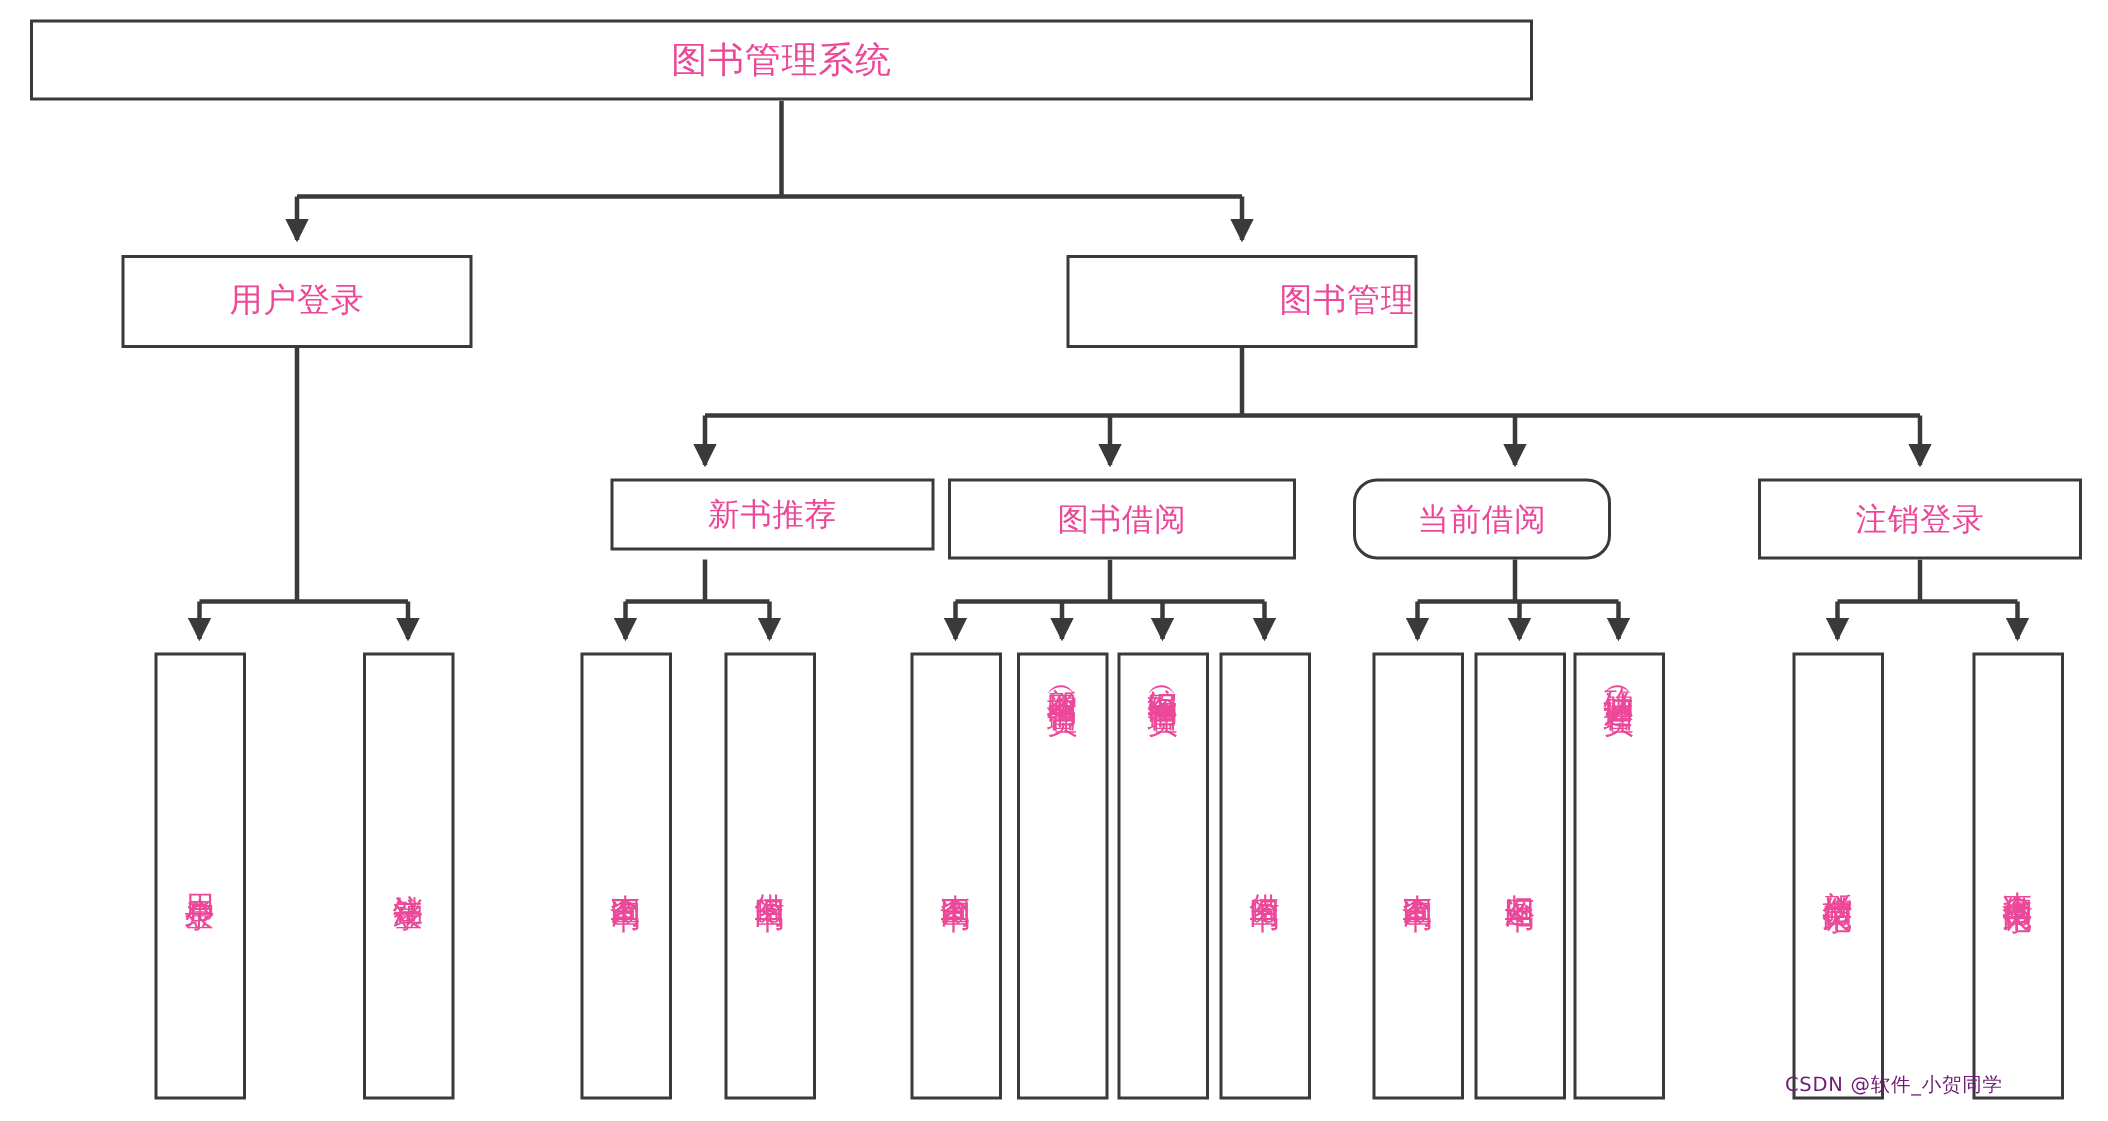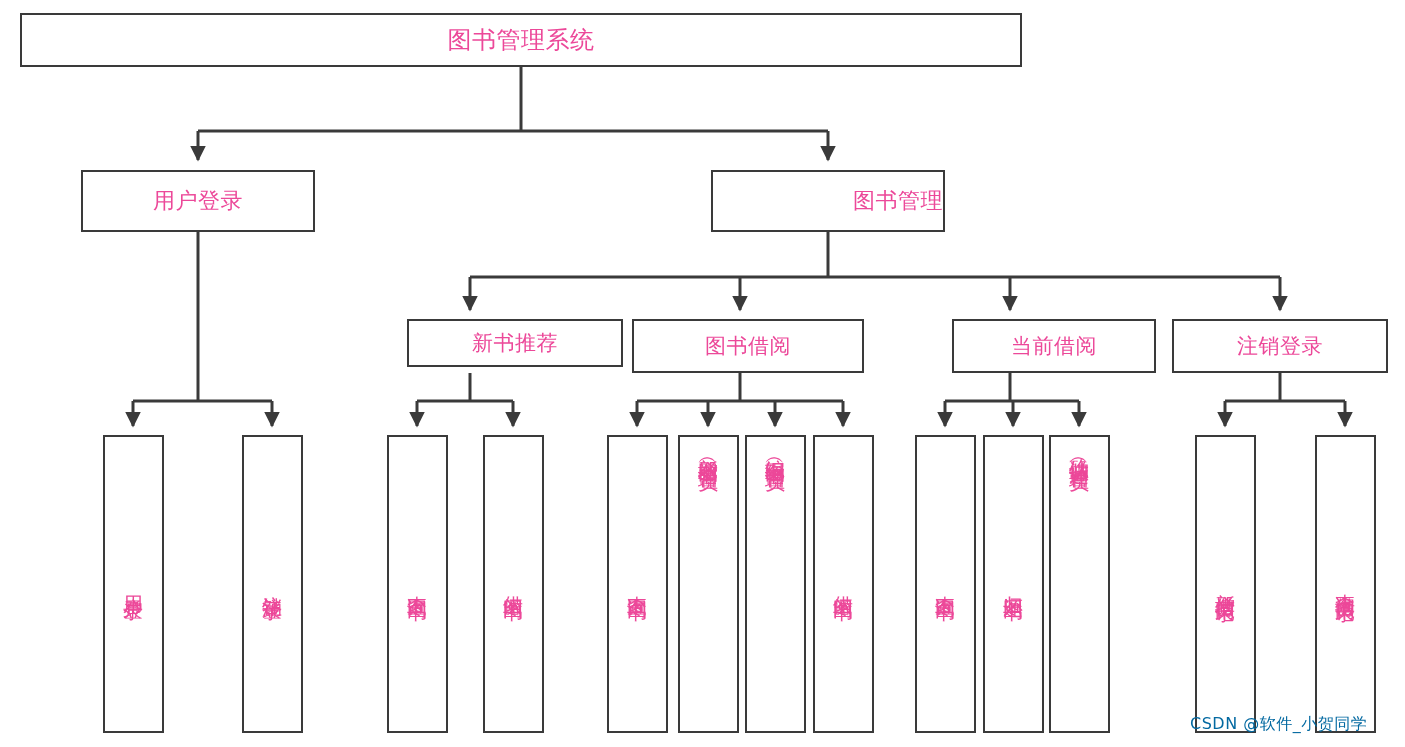--- a/index.html
+++ b/index.html
@@ -61,22 +61,22 @@
     text-orientation: upright;
     line-height: 1.1;
     letter-spacing: 2px;
     white-space: nowrap;
   }
   .leaf-top .label {
     align-self: flex-start;
   }
   .watermark {
     position: absolute;
-    font-size: 16px;
-    color: #0369a1;
+    font-size: 13px;
+    color: #701a75;
     white-space: nowrap;
     letter-spacing: 0.5px;
   }
 </style>
 </head>
 <body>
 
 <div id="canvas">
 
   <svg id="edges" viewBox="0 0 1405 747" xmlns="http://www.w3.org/2000/svg">
@@ -141,21 +141,21 @@
         <span class="label">图书管理</span>
       </div>
     </div>
   <div id="level2-layer">
       <div class="node node-l2" style="left: 362px; top: 319px; width: 216px; height: 48px; margin-left: 45px;">
         <span class="label">新书推荐</span>
       </div>
       <div class="node node-l2" style="left: 632px; top: 319px; width: 232px; height: 54px;">
         <span class="label">图书借阅</span>
       </div>
-      <div class="node node-l2" style="left: 952px; top: 319px; width: 204px; height: 54px;">
+      <div class="node node-l2" style="left: 902px; top: 319px; width: 172px; height: 54px; border-radius: 16px;">
         <span class="label">当前借阅</span>
       </div>
       <div class="node node-l2" style="left: 1172px; top: 319px; width: 216px; height: 54px;">
         <span class="label">注销登录</span>
       </div>
     </div>
   <div id="leaf-layer">
       <div class="node node-leaf" style="left: 103px; top: 435px; width: 61px; height: 298px;">
         <span class="label">用户登录</span>
       </div>

